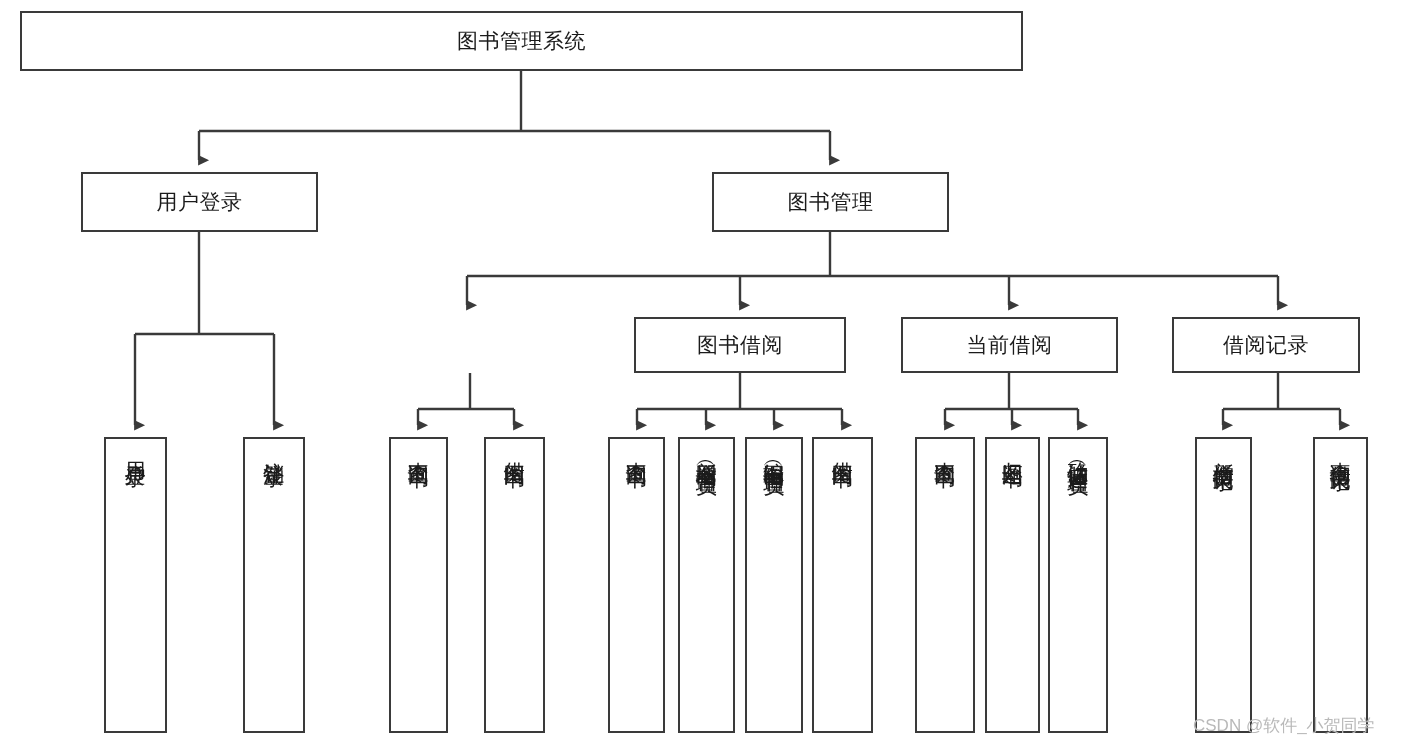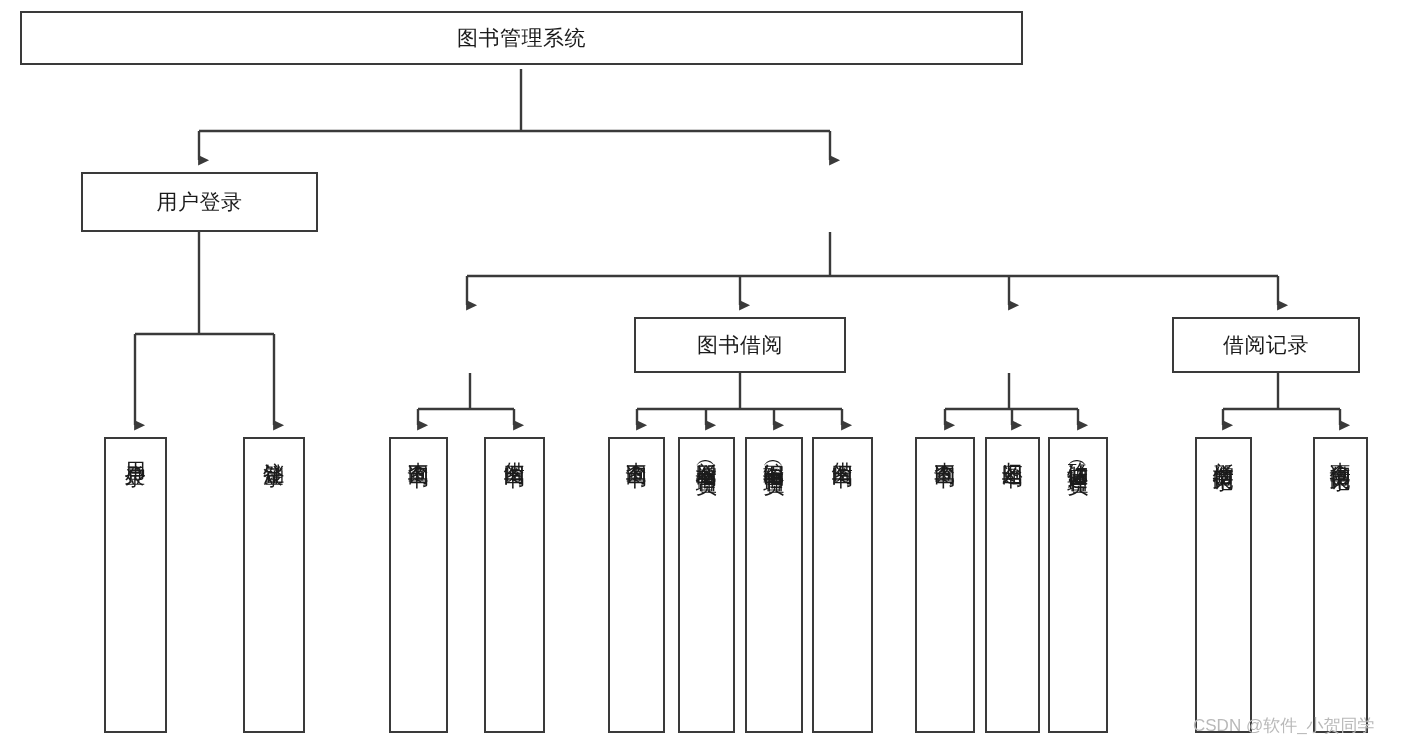--- a/index.html
+++ b/index.html
@@ -115,30 +115,36 @@
       <path d="M 1012 409 L 1012 425" marker-end="url(#arrow)"></path>
       <path d="M 1078 409 L 1078 425" marker-end="url(#arrow)"></path>
 
       <path d="M 1278 373 L 1278 409"></path>
       <path d="M 1223 409 L 1340 409"></path>
       <path d="M 1223 409 L 1223 425" marker-end="url(#arrow)"></path>
       <path d="M 1340 409 L 1340 425" marker-end="url(#arrow)"></path>
     </g>
   </svg>
 
-  <div class="node-box" style="left: 20px; top: 11px; width: 1003px; height: 54px;">
+  <div class="node-box" style="left: 20px; top: 11px; width: 1003px; height: 60px;">
     <span class="node-label">图书管理系统</span>
   </div>
 
   <div class="node-box" style="left: 81px; top: 172px; width: 237px; height: 60px;">
     <span class="node-label">用户登录</span>
   </div>
+  <div class="node-box" style="left: 712px; top: 172px; width: 237px; height: 60px;">
+    <span class="node-label">图书管理</span>
+  </div>
 
   <div class="node-box" style="left: 634px; top: 317px; width: 212px; height: 56px;">
     <span class="node-label">图书借阅</span>
+  </div>
+  <div class="node-box" style="left: 901px; top: 317px; width: 217px; height: 56px;">
+    <span class="node-label">当前借阅</span>
   </div>
   <div class="node-box" style="left: 1172px; top: 317px; width: 188px; height: 56px;">
     <span class="node-label">借阅记录</span>
   </div>
 
   <div class="node-box leaf" style="left: 104px; top: 437px; width: 63px; height: 296px;">
     <span class="node-label">用户登录</span>
   </div>
   <div class="node-box leaf" style="left: 243px; top: 437px; width: 62px; height: 296px;">
     <span class="node-label">注销登录</span>

